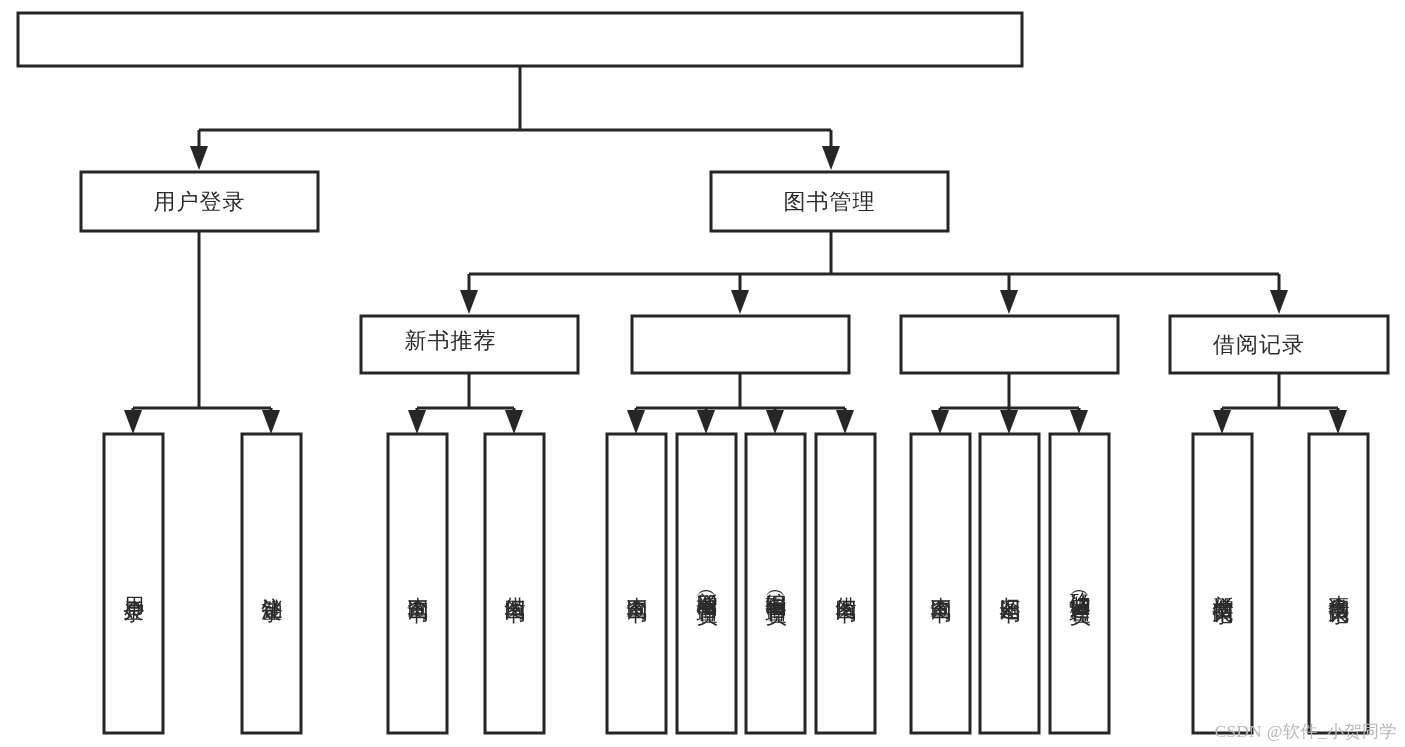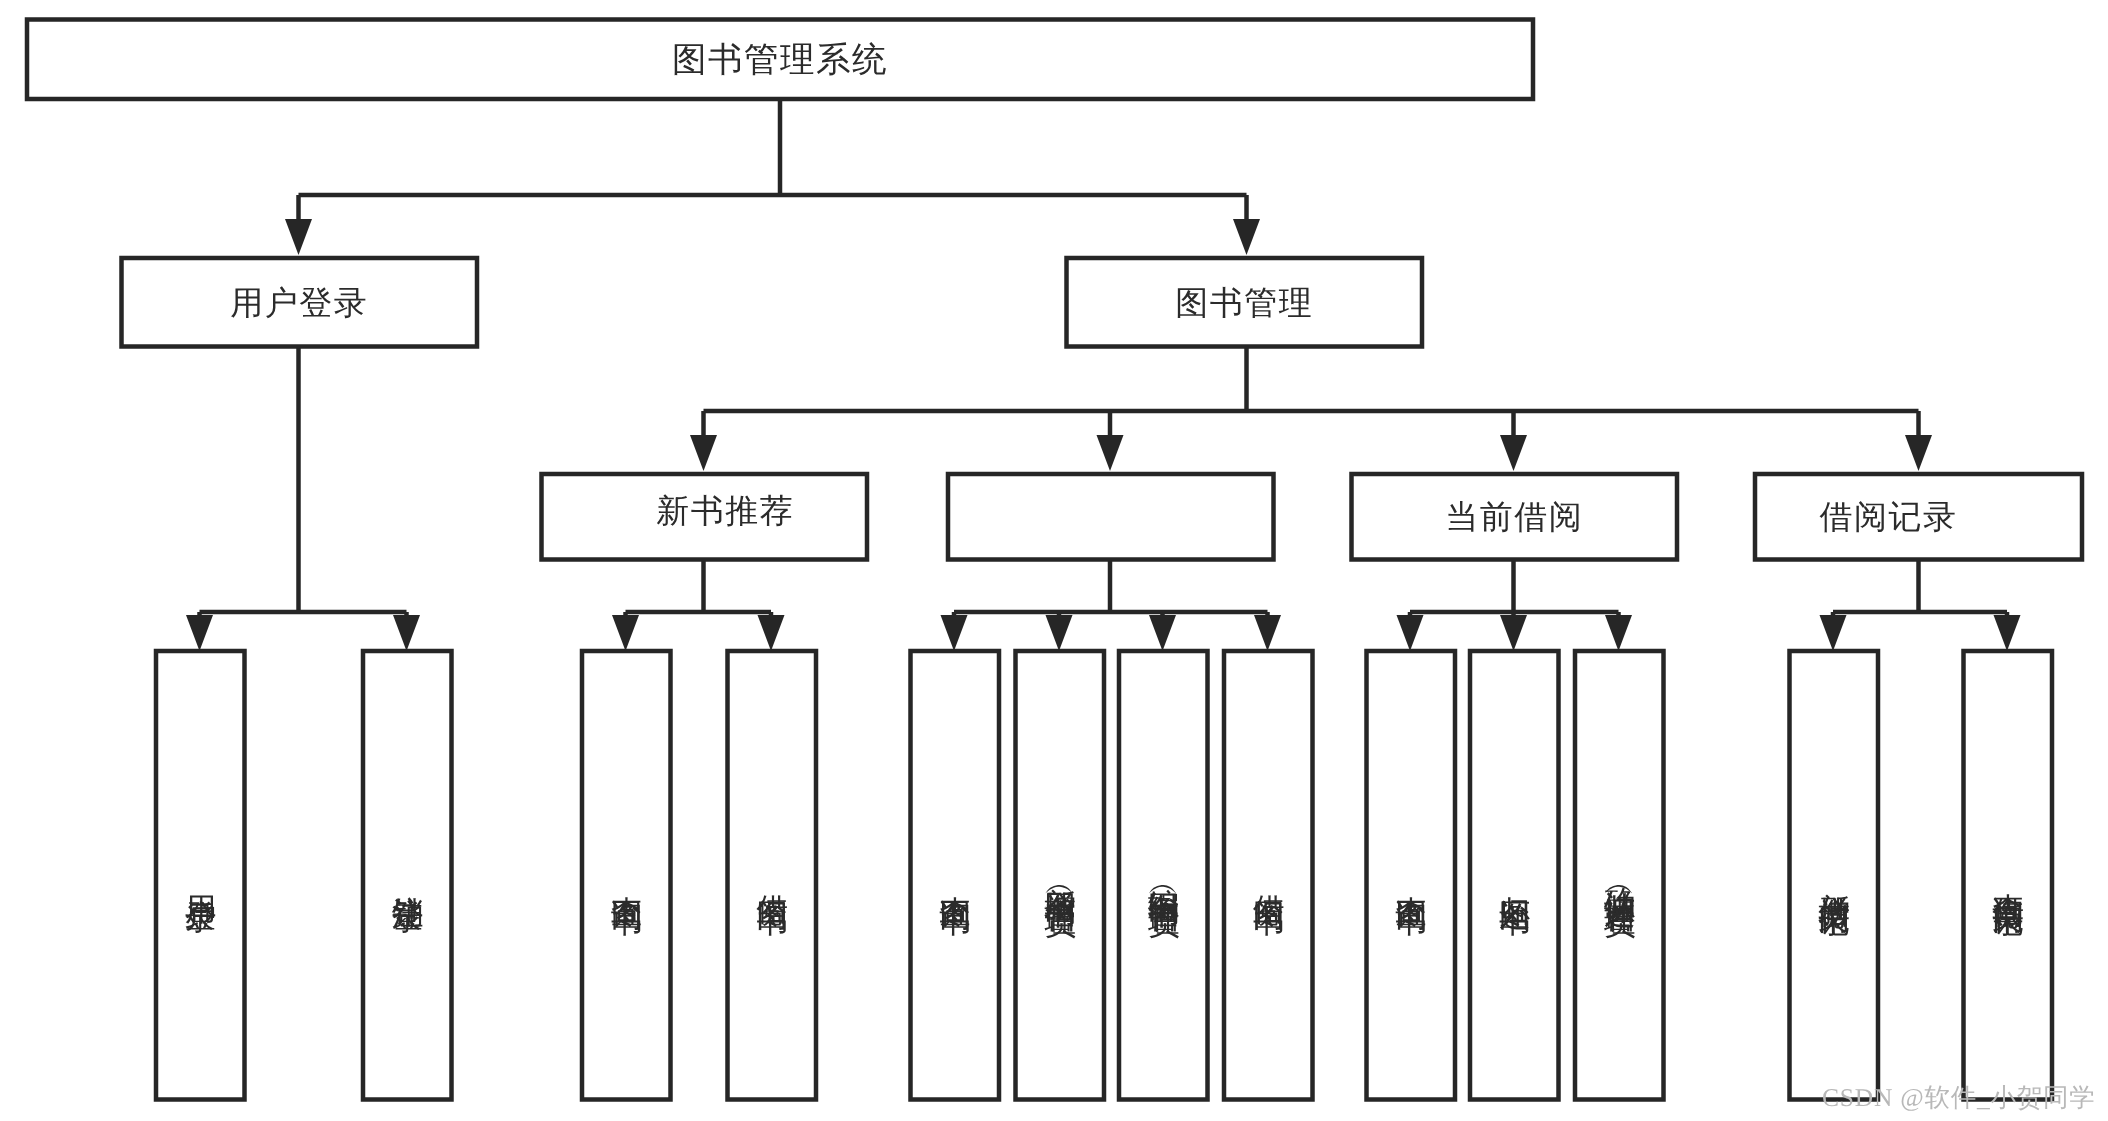--- a/index.html
+++ b/index.html
@@ -187,27 +187,25 @@
     <rect class="node-box" x="816" y="434" width="59" height="299"></rect>
 
     <rect class="node-box" x="911" y="434" width="59" height="299"></rect>
     <rect class="node-box" x="980" y="434" width="59" height="299"></rect>
     <rect class="node-box" x="1050" y="434" width="59" height="299"></rect>
 
     <rect class="node-box" x="1193" y="434" width="59" height="299"></rect>
     <rect class="node-box" x="1309" y="434" width="59" height="299"></rect>
   </svg>
 
-  <div class="hlabel-wrap root-label-wrap" style="left:18px; top:13px; width:1004px; height:53px;">图书管理系统</div>
 
   <div class="hlabel-wrap" style="left:81px; top:172px; width:237px; height:59px;">用户登录</div>
   <div class="hlabel-wrap" style="left:711px; top:172px; width:237px; height:59px;">图书管理</div>
 
-  <div class="hlabel-wrap" style="left:375px; top:316px; width:217px; height:50px;text-align:center;">新书推荐</div>
-  <div class="hlabel-wrap" style="left:901px; top:316px; width:217px; height:57px;">当前借阅</div>
+  <div class="hlabel-wrap" style="left:342px; top:316px; width:217px; height:50px;text-align:center;">新书推荐</div>
   <div class="hlabel-wrap" style="left:1170px; top:316px; width:178px; height:57px;">借阅记录</div>
 
   <div class="vlabel-wrap" style="left:104px; top:434px; width:59px; height:299px;">用户登录</div>
   <div class="vlabel-wrap" style="left:242px; top:434px; width:59px; height:299px;">注销登录</div>
 
   <div class="vlabel-wrap" style="left:388px; top:434px; width:59px; height:299px;">查询图书</div>
   <div class="vlabel-wrap" style="left:485px; top:434px; width:59px; height:299px;">借阅图书</div>
 
   <div class="vlabel-wrap" style="left:607px; top:434px; width:59px; height:299px;">查询图书</div>
   <div class="vlabel-wrap" style="left:677px; top:434px; width:59px; height:299px;">新增图书（管理员）</div>

